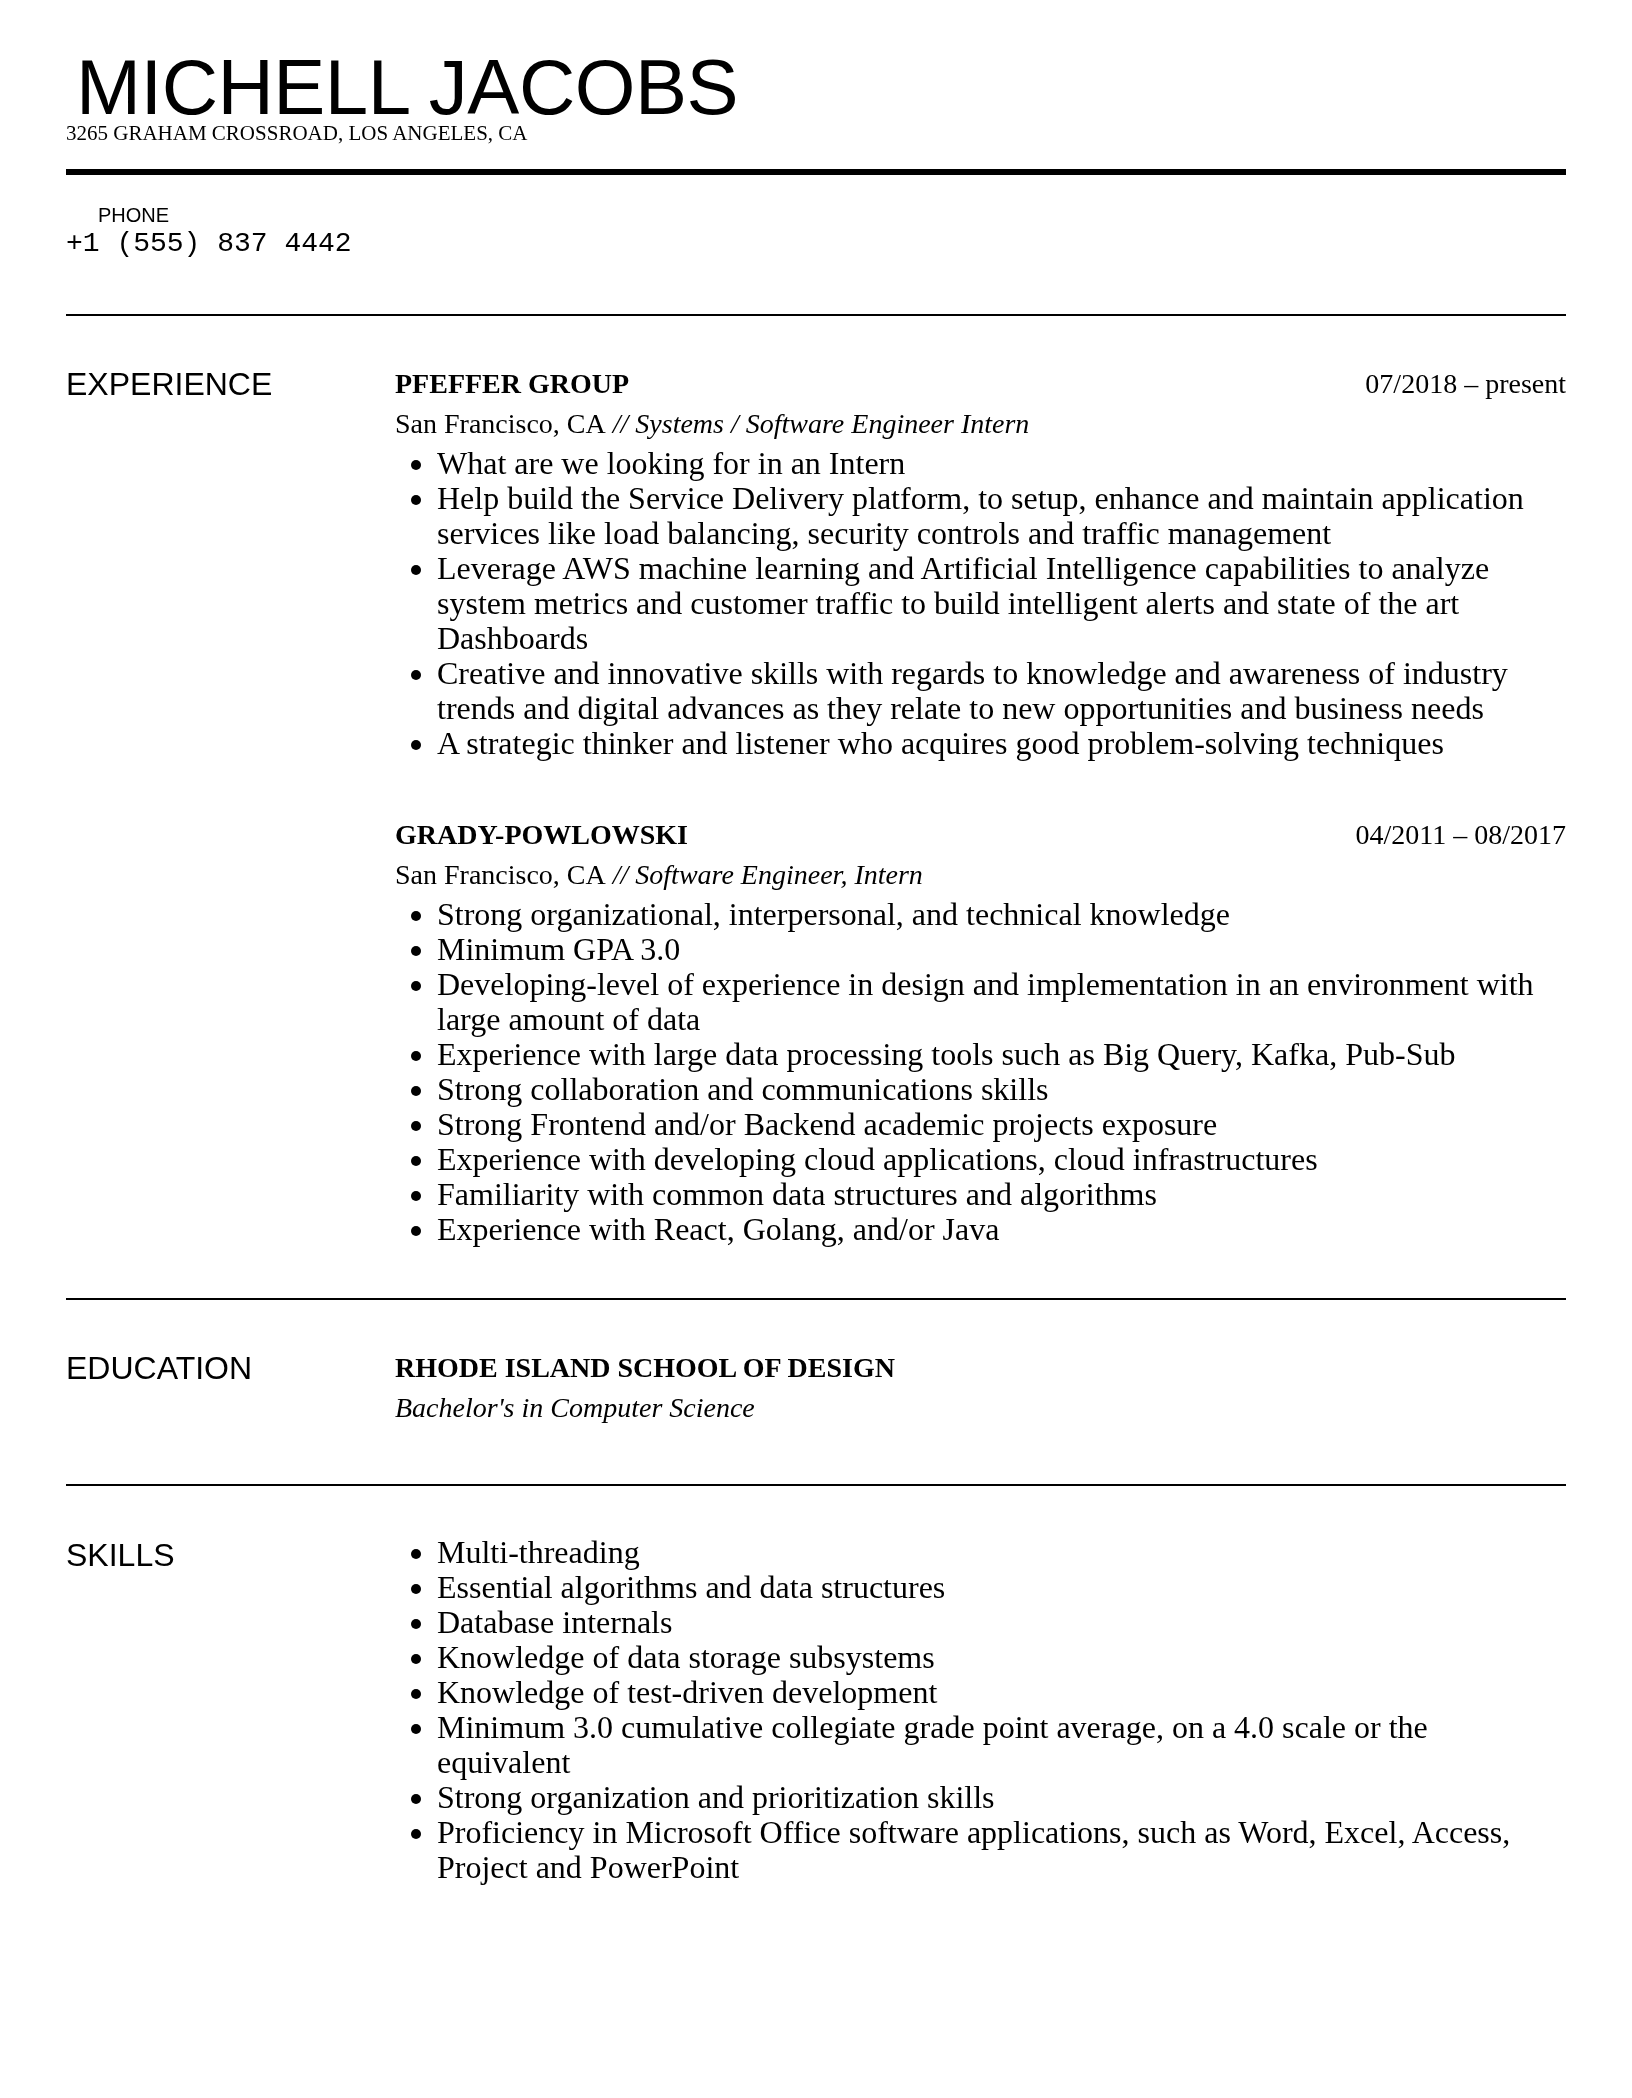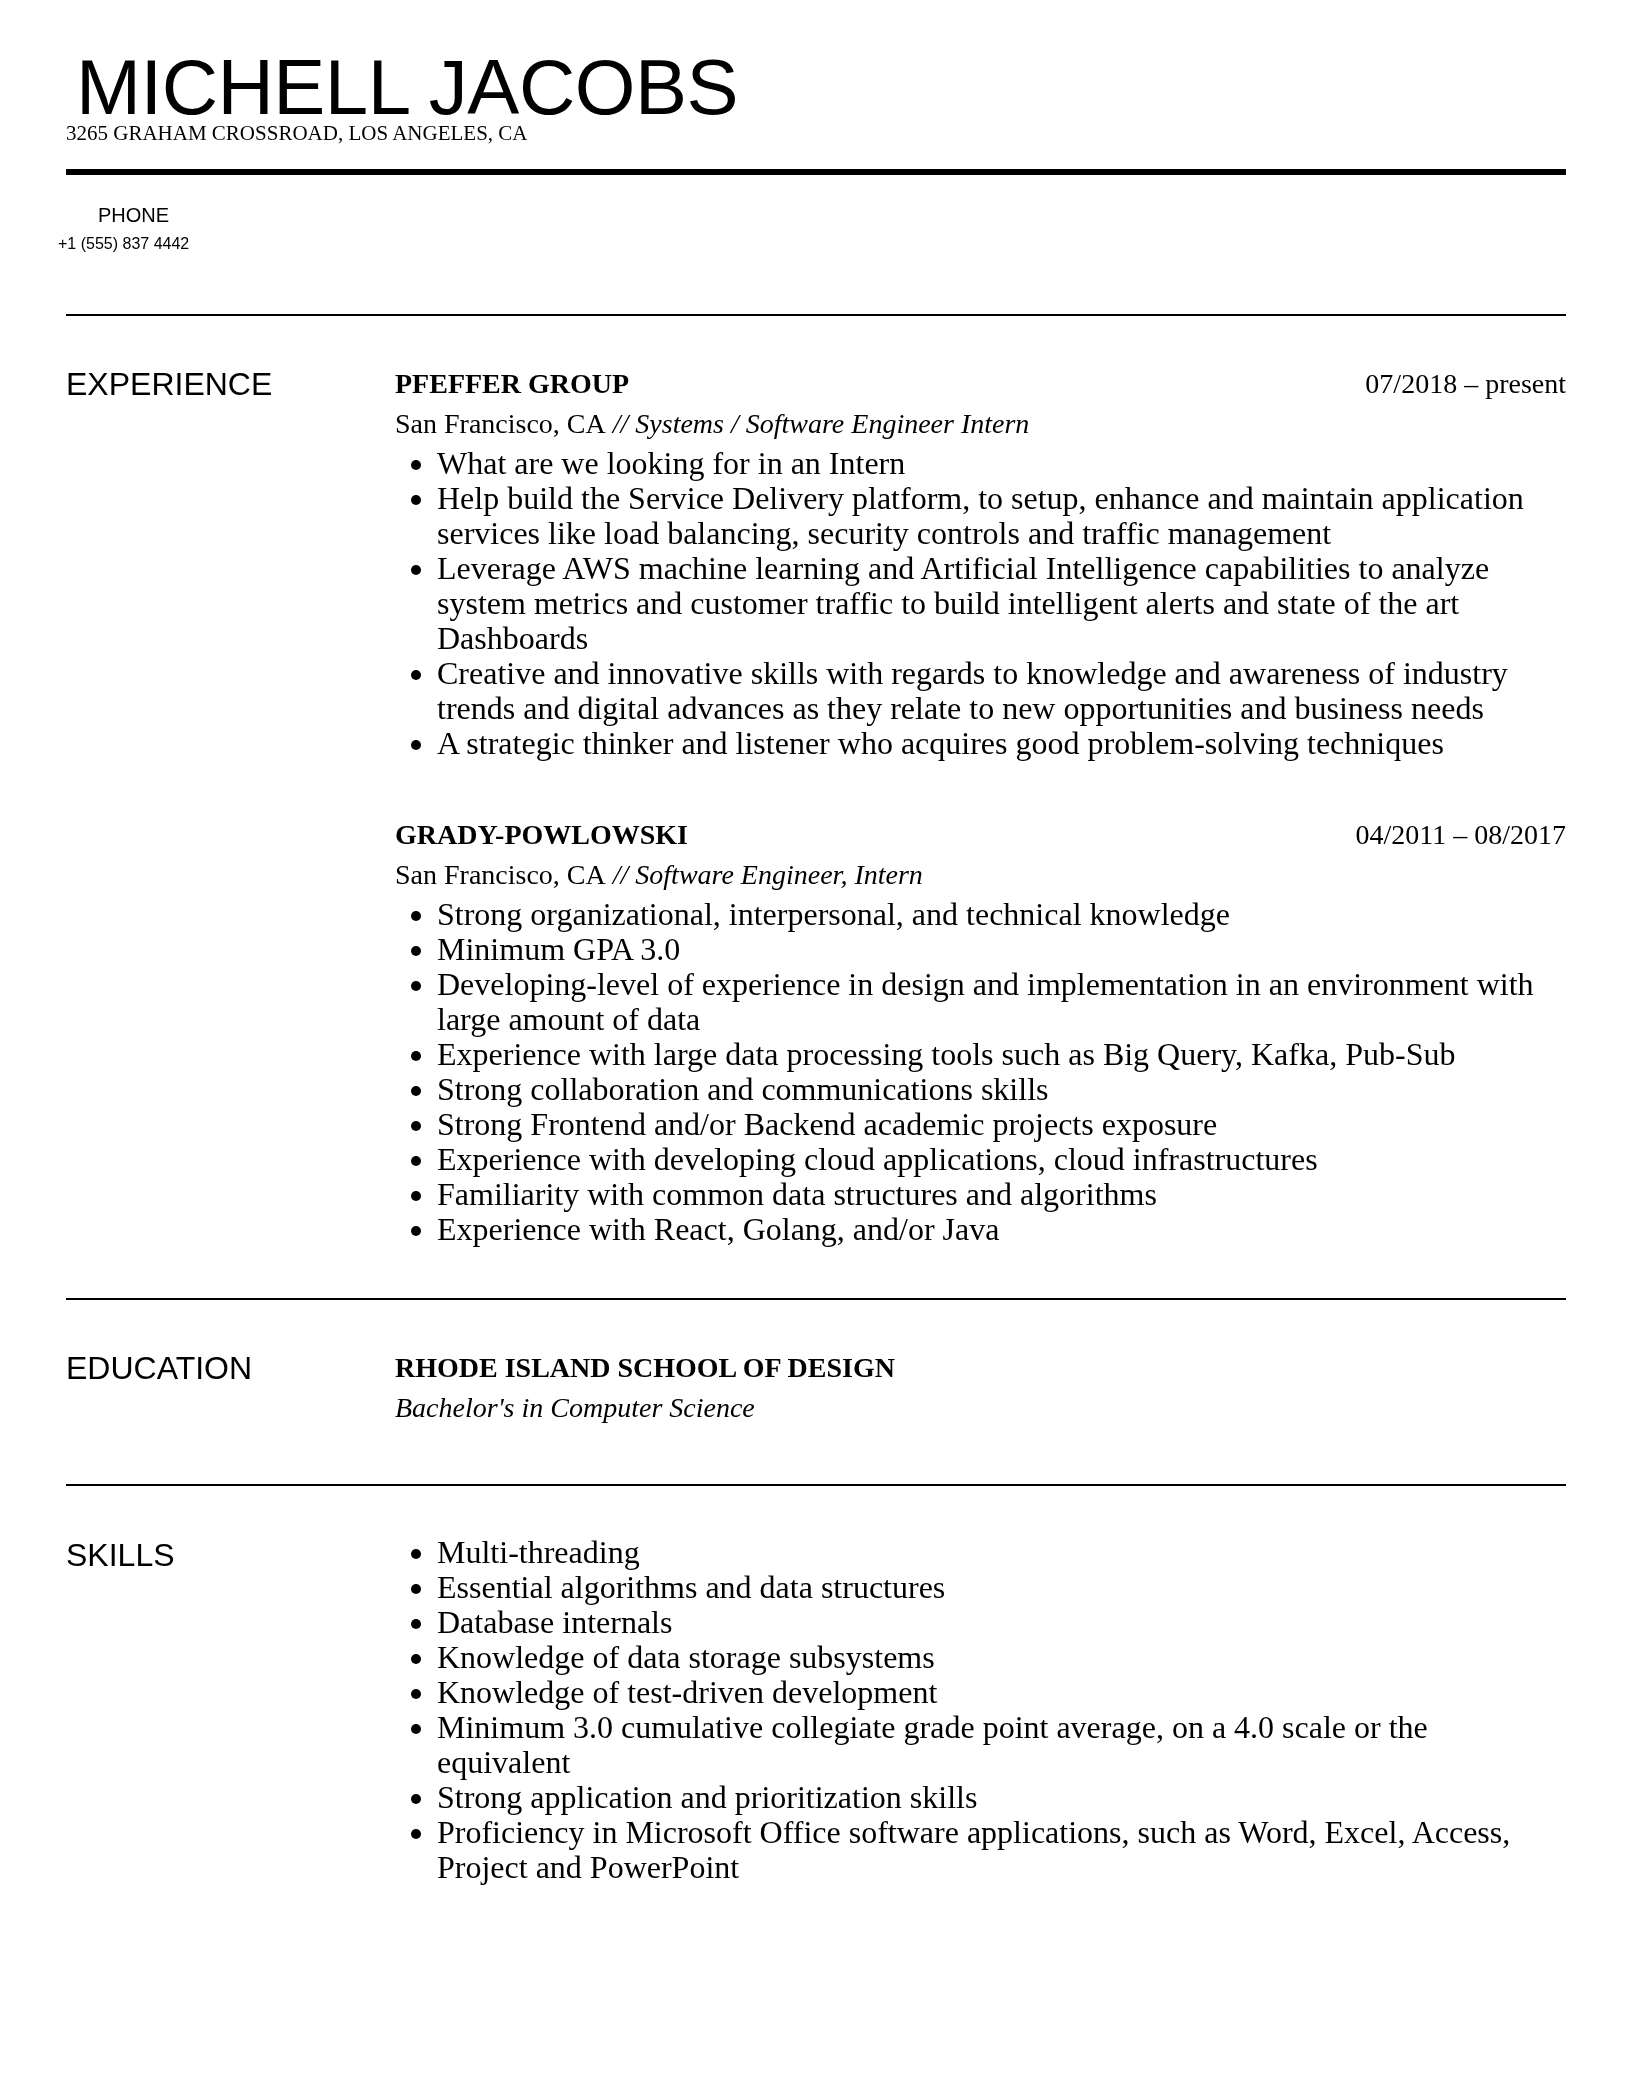--- a/index.html
+++ b/index.html
@@ -13,22 +13,22 @@
     position: absolute; left: 66px; top: 120px;
     font-family: "Liberation Serif", serif; font-size: 21px; line-height: 26px; text-transform: uppercase;
   }
   .rule-thick { position: absolute; left: 66px; width: 1500px; top: 169px; height: 6px; background: #000; }
   .rule { position: absolute; left: 66px; width: 1500px; height: 2px; background: #000; }
   .contact-label {
     position: absolute; left: 66px; top: 202px;
     font-family: "Liberation Sans", sans-serif; font-size: 20px; line-height: 26px; margin-left: 32px;
   }
   .contact-value {
-    position: absolute; left: 58px; top: 231px;
-    font-family: Liberation Sans, sans-serif; font-size: 16px; line-height: 26px;
+    position: absolute; left: 66px; top: 231px;
+    font-family: Liberation Mono, monospace; font-size: 28px; line-height: 26px;
   }
   .section { position: absolute; left: 66px; width: 1500px; }
   .section-label {
     position: absolute; left: 0; top: 0;
     font-family: "Liberation Sans", sans-serif; font-size: 32px; line-height: 40px;
   }
   .section-body { position: absolute; left: 329px; width: 1171px; top: 0; }
   .entry { margin-bottom: 54px; }
   .entry-head { display: flex; justify-content: space-between; align-items: baseline; height: 40px; }
   .company {
@@ -117,17 +117,17 @@
 <section class="section" style="top:1535px;">
   <div class="section-label">SKILLS</div>
   <div class="section-body">
     <ul class="bullets" style="margin-top:0;">
       <li>Multi-threading</li>
       <li>Essential algorithms and data structures</li>
       <li>Database internals</li>
       <li>Knowledge of data storage subsystems</li>
       <li>Knowledge of test-driven development</li>
       <li>Minimum 3.0 cumulative collegiate grade point average, on a 4.0 scale or the equivalent</li>
-      <li>Strong application and prioritization skills</li>
+      <li>Strong organization and prioritization skills</li>
       <li>Proficiency in Microsoft Office software applications, such as Word, Excel, Access, Project and PowerPoint</li>
     </ul>
   </div>
 </section>
 
 </body></html>

